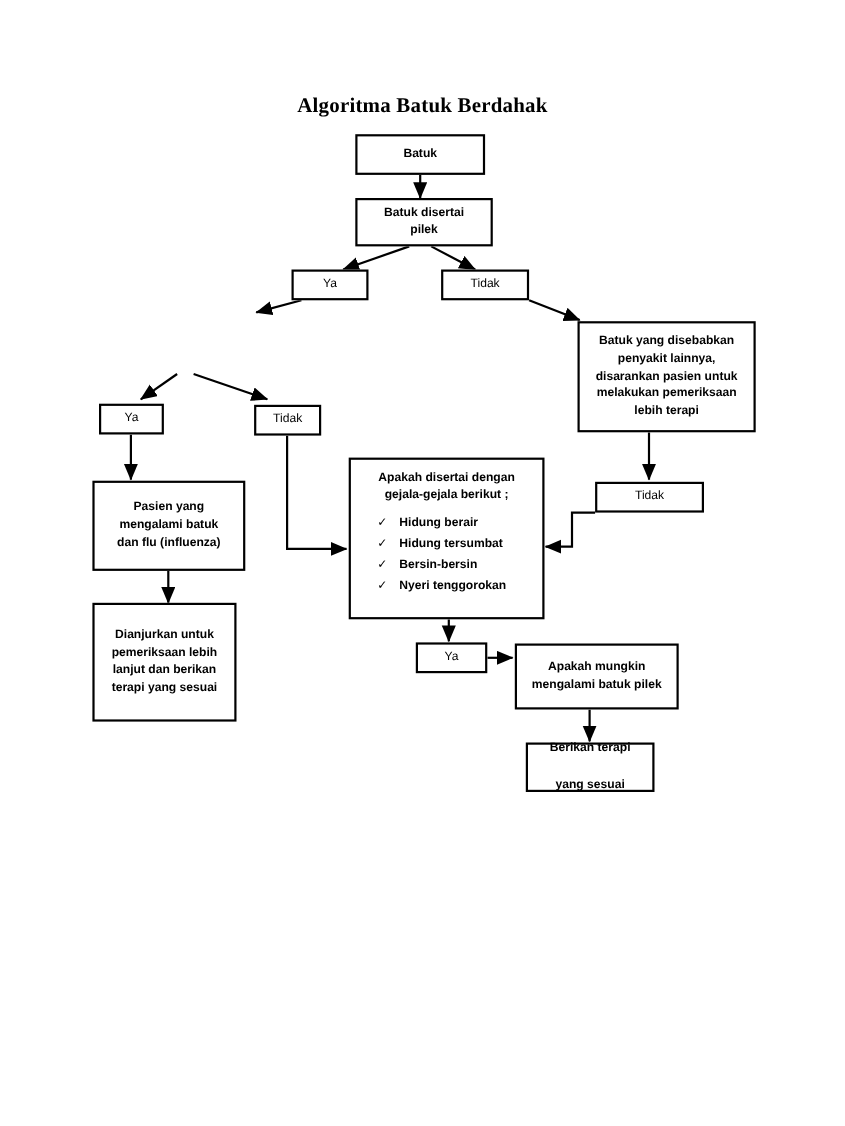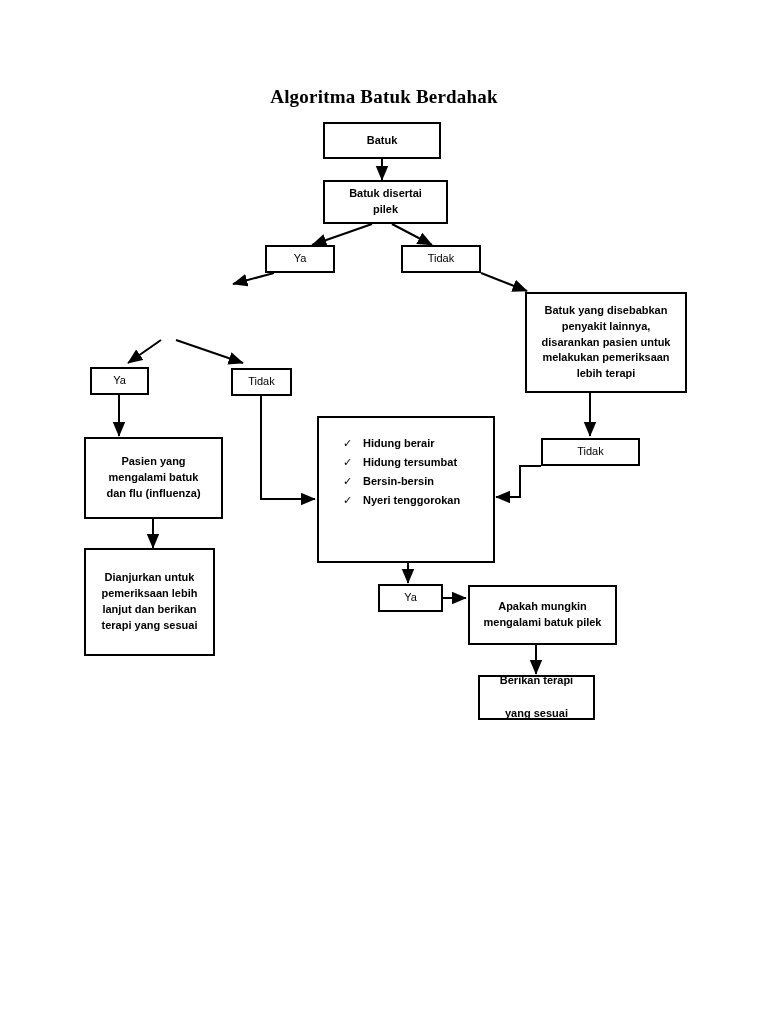--- a/index.html
+++ b/index.html
@@ -182,20 +182,24 @@
   </div>
 
   <div class="node" id="node-recommend" style="left:84px; top:548px; width:131px; height:108px;">
     <span class="line">Dianjurkan untuk</span>
     <span class="line">pemeriksaan lebih</span>
     <span class="line">lanjut dan berikan</span>
     <span class="line">terapi yang sesuai</span>
   </div>
 
   <div class="node" id="node-symptoms" style="left:317px; top:416px; width:178px; height:147px;">
+    <div class="head">
+      <span class="line">Apakah disertai dengan</span>
+      <span class="line">gejala-gejala berikut ;</span>
+    </div>
     <ul class="list">
       <li>
         <span class="check">✓</span>
         <span>Hidung berair</span>
       </li>
       <li>
         <span class="check">✓</span>
         <span>Hidung tersumbat</span>
       </li>
       <li>

